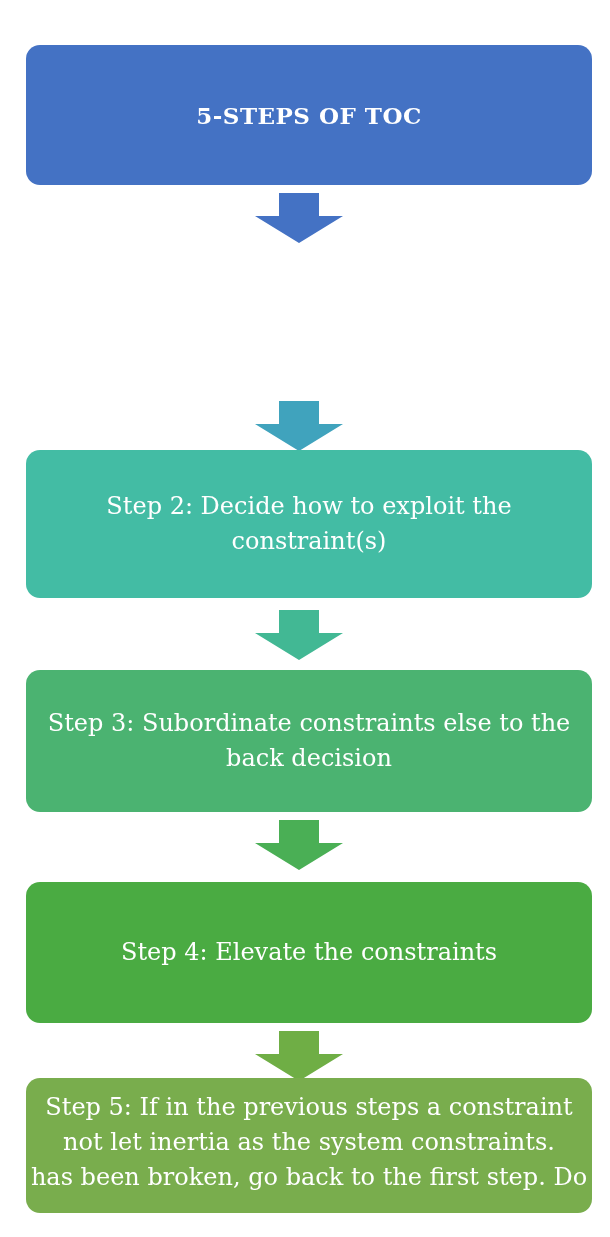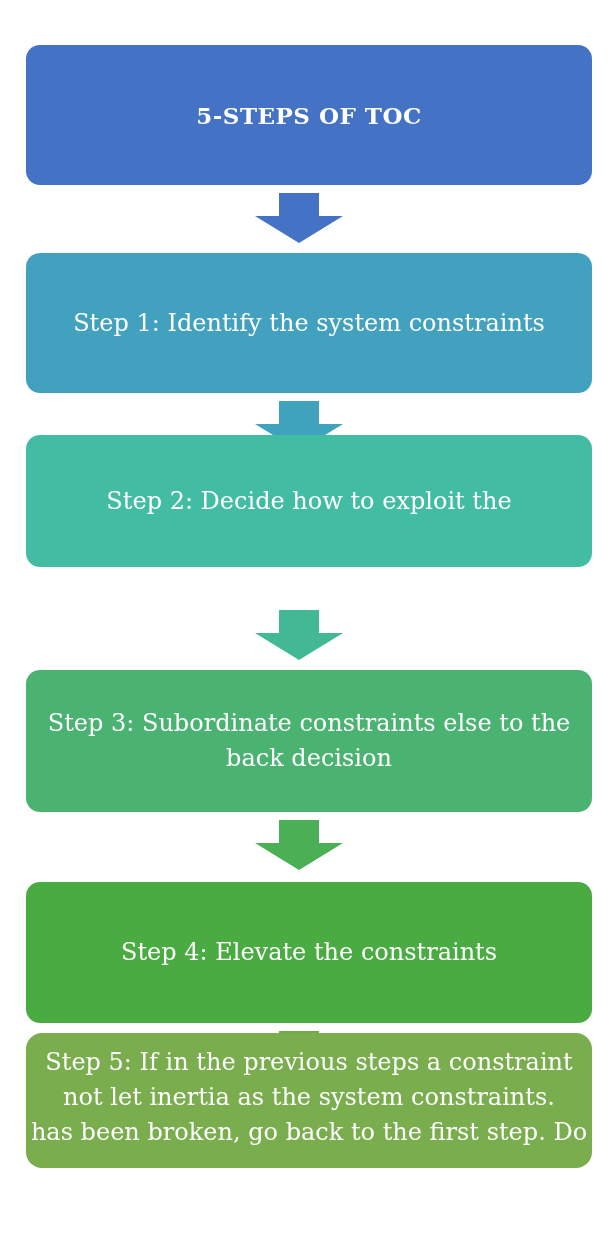--- a/index.html
+++ b/index.html
@@ -34,24 +34,24 @@
     line-height: 35px;
     white-space: nowrap;
   }
   .node.title .line {
     font-weight: bold;
     font-size: 23px;
     letter-spacing: 0.5px;
   }
   .b1 { top: 45px;   height: 140px; }
   .b2 { top: 253px;  height: 140px; }
-  .b3 { top: 435px;  height: 132px; }
+  .b3 { top: 450px;  height: 148px; }
   .b4 { top: 670px;  height: 142px; }
   .b5 { top: 882px;  height: 141px; }
-  .b6 { top: 1033px; height: 135px; padding-bottom: 6px; border-radius: 16px; }
+  .b6 { top: 1078px; height: 135px; padding-bottom: 6px; }
   .arrow {
     position: absolute;
     left: 255px;
     width: 88px;
     height: 50px;
   }
   .a1 { top: 193px; }
   .a2 { top: 401px; }
   .a3 { top: 610px; }
   .a4 { top: 820px; }
@@ -63,30 +63,28 @@
 <div class="canvas">
 
   <div class="node title b1" style="background: rgb(68, 114, 196);">
     <span class="line">5-STEPS OF TOC</span>
   </div>
 
   <svg class="arrow a1" viewBox="0 0 88 50">
     <polygon points="24,0 64,0 64,23 88,23 44,50 0,23 24,23" style="fill: rgb(68, 114, 196);"></polygon>
   </svg>
 
-  <div class="node b2" style="background: rgb(65, 161, 191);">
-    <span class="line">Step 1: Identify the system constraints</span>
-  </div>
 
   <svg class="arrow a2" viewBox="0 0 88 50">
     <polygon points="24,0 64,0 64,23 88,23 44,50 0,23 24,23" style="fill: rgb(64, 163, 189);"></polygon>
   </svg>
 
   <div class="node b3" style="background: rgb(67, 188, 164);">
     <span class="line">Step 2: Decide how to exploit the</span>
+    <span class="line">constraint(s)</span>
   </div>
 
   <svg class="arrow a3" viewBox="0 0 88 50">
     <polygon points="24,0 64,0 64,23 88,23 44,50 0,23 24,23" style="fill: rgb(66, 184, 148);"></polygon>
   </svg>
 
   <div class="node b4" style="background: rgb(75, 179, 113);">
     <span class="line">Step 3: Subordinate constraints else to the</span>
     <span class="line">back decision</span>
   </div>

